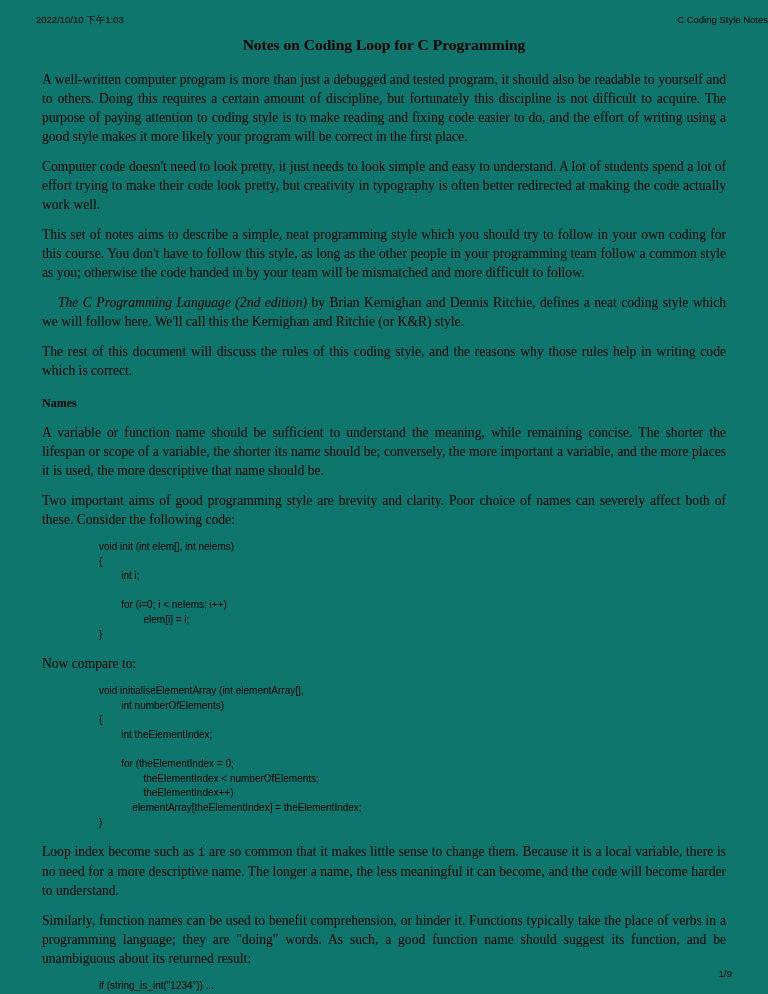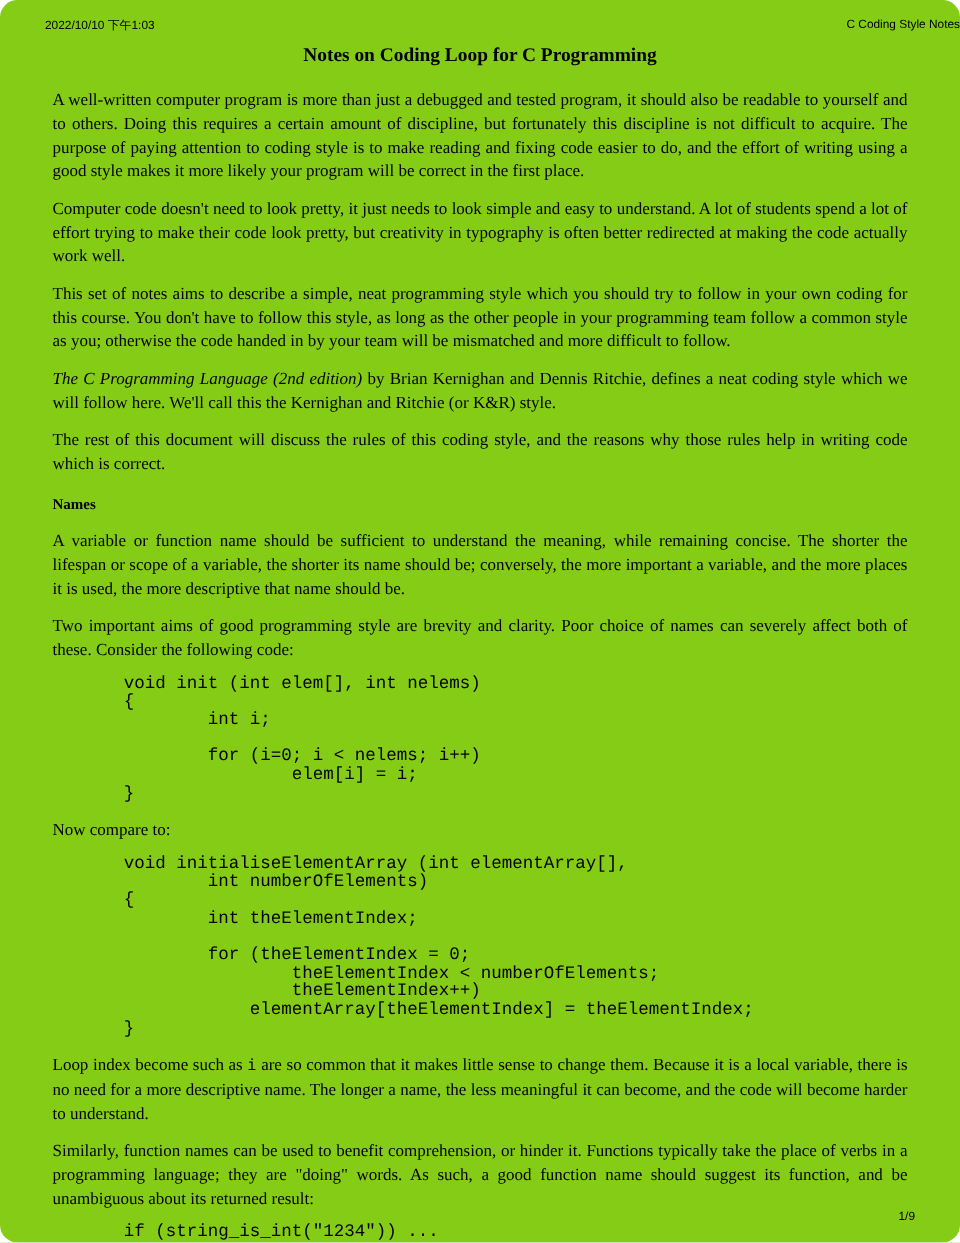--- a/index.html
+++ b/index.html
@@ -2,25 +2,24 @@
 <html><head>
 <meta charset="utf-8">
 <style>
   * { box-sizing: border-box; }
   html, body { margin: 0; padding: 0; background: #ffffff; }
   .page {
     position: relative;
     width: 768px;
     height: 994px;
     margin: 0 auto;
-    background: #84cc16;
+    background: #0f766e;
     overflow: hidden;
     font-family: "Liberation Serif", serif;
     color: #000000;
-    border-radius: 14px;
   }
   .print-header {
     position: absolute;
     top: 14px;
     left: 0;
     width: 100%;
     height: 14px;
     font-family: "Liberation Sans", sans-serif;
     font-size: 9.5px;
     color: #000000;
@@ -57,31 +56,31 @@
     line-height: 19px;
     text-align: justify;
     margin: 0 0 11px 0;
   }
   h2.section {
     font-size: 12px;
     font-weight: bold;
     margin: 16px 0 12px 0;
   }
   pre.code {
-    font-family: Liberation Mono, monospace;
-    font-size: 14px;
+    font-family: Liberation Sans, sans-serif;
+    font-size: 10px;
     line-height: 14.6px;
     margin: 5px 0 12px 57px;
     white-space: pre;
   }
   code.inline-code {
     font-family: "DejaVu Sans Mono", "Liberation Mono", monospace;
     font-size: 12.3px;
   }
-  em.book-title { font-style: italic; }
+  em.book-title { font-style: italic; margin-left: 16px; }
 </style>
 </head>
 <body>
 
 <div class="page">
 
   <div class="print-header">
     <span class="timestamp">2022/10/10 下午1:03</span>
     <span class="doc-title">C Coding Style Notes</span>
   </div>

